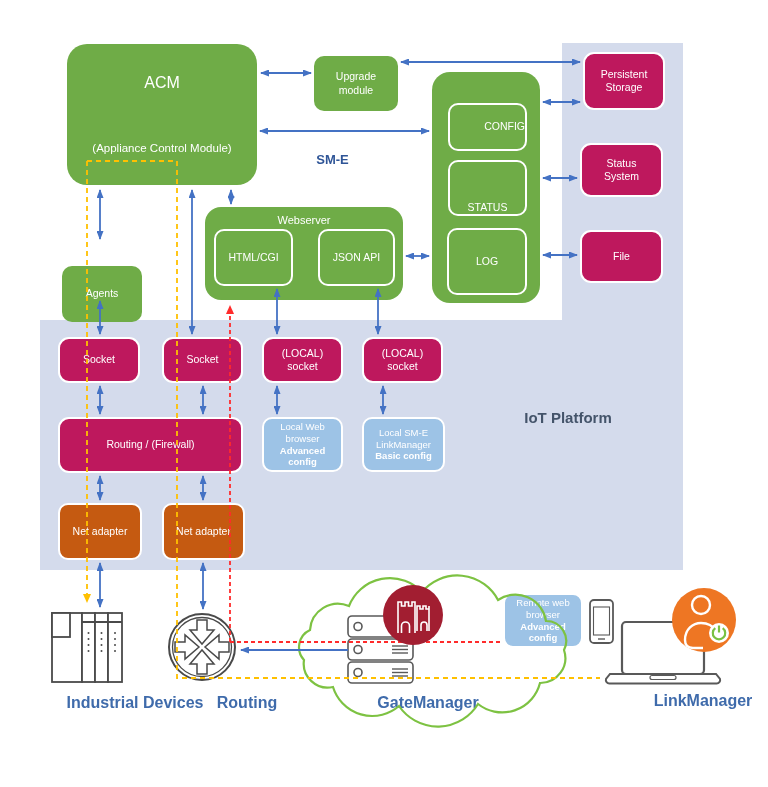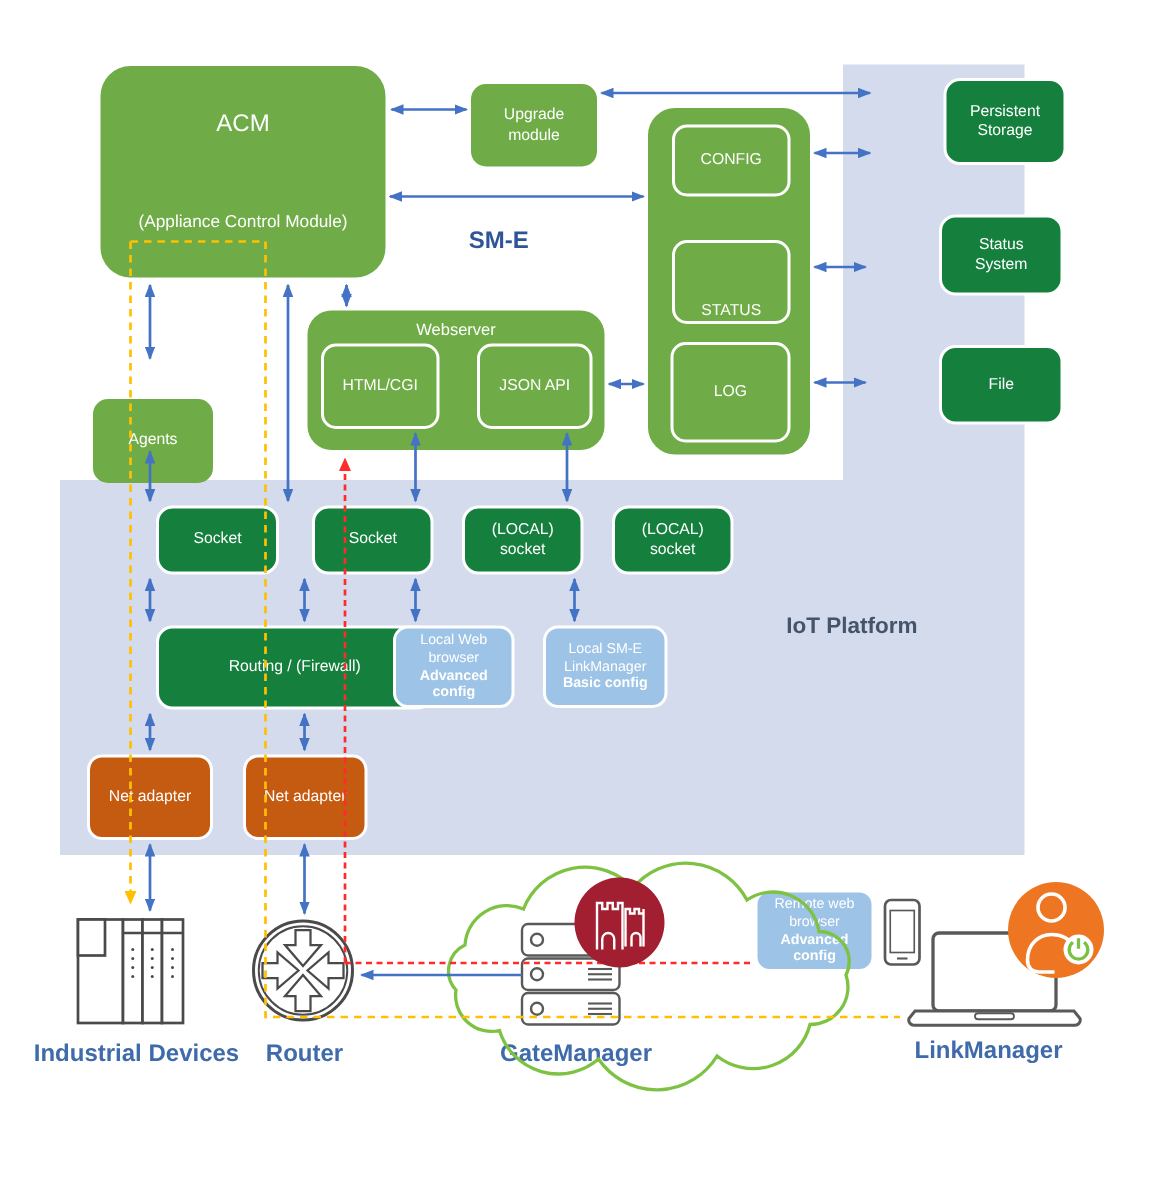--- a/index.html
+++ b/index.html
@@ -4,31 +4,31 @@
 <style>
   html,body{margin:0;padding:0;background:#fff;}
   #stage{position:relative;width:768px;height:787px;background:#ffffff;
          font-family:"Liberation Sans",sans-serif;overflow:hidden;}
   .panel{position:absolute;background:#D4DBEC;}
   .box{position:absolute;box-sizing:border-box;display:flex;flex-direction:column;
        align-items:center;justify-content:center;text-align:center;color:#fff;
        font-size:10.5px;line-height:1.25;}
   .green{background:#6FAC47;border-radius:10px;}
   .greenbig{background:#6FAC47;border-radius:20px;}
-  .cyan{background:#15803d;border:2px solid #fff;border-radius:11px;margin-left:46px;}
+  .cyan{background:#be185d;border:2px solid #fff;border-radius:11px;}
   .lblue{background:#9DC3E6;border:2px solid #fff;border-radius:10px;font-size:9.5px;}
   .orange{background:#C55A11;border:2px solid #fff;border-radius:10px;}
   .wborder{border:2px solid #fff;border-radius:10px;}
   .b{font-weight:bold;}
   .acm-title{font-size:16px;}
   .acm-sub{font-size:11.5px;margin-top:2px;}
   .lbl{position:absolute;text-align:center;font-weight:bold;}
-  .lbl-sme{color:#2F5597;font-size:16px;}
+  .lbl-sme{color:#2F5597;font-size:13px;}
   .lbl-iot{color:#44546A;font-size:15px;}
-  .lbl-bottom{color:#3F6BAB;font-size:16px;}
+  .lbl-bottom{color:#3F6BAB;font-size:16px;margin-left:44px;}
   .ws-title{position:absolute;text-align:center;color:#fff;font-size:11px;}
   svg.overlay{position:absolute;left:0;top:0;z-index:5;pointer-events:none;}
   .boxlayer{position:absolute;left:0;top:0;z-index:2;}
 </style>
 </head>
 <body>
 
 <div id="stage">
 
   <div class="panel" style="left:562px;top:43px;width:121px;height:277px;"></div>
@@ -41,21 +41,21 @@
       <span class="acm-sub">(Appliance Control Module)</span>
     </div>
 
     <div class="box green" style="left:314px;top:56px;width:84px;height:55px;">
       <span style="width:58px;">Upgrade module</span>
     </div>
 
     <div class="lbl lbl-sme" style="left:300px;top:152px;width:65px;">SM-E</div>
 
     <div class="box greenbig" style="left:432px;top:72px;width:108px;height:231px;border-radius:18px;"></div>
-    <div class="box green wborder" style="left:448px;top:83px;width:79px;height:48px;">
+    <div class="box green wborder" style="left:448px;top:103px;width:79px;height:48px;align-items:flex-end;">
       <span>CONFIG</span>
     </div>
     <div class="box green wborder" style="left:448px;top:160px;width:79px;height:56px;justify-content:flex-end;">
       <span>STATUS</span>
     </div>
     <div class="box green wborder" style="left:447px;top:228px;width:80px;height:67px;">
       <span>LOG</span>
     </div>
 
     <div class="box cyan" style="left:583px;top:52px;width:82px;height:58px;">
@@ -116,21 +116,21 @@
     <div class="box orange" style="left:162px;top:503px;width:83px;height:57px;">
       <span>Net adapter</span>
     </div>
 
     <div class="box lblue" style="left:503px;top:593px;width:80px;height:55px;">
       <span style="width:66px;">Remote web browser</span>
       <span class="b" style="width:60px;">Advanced config</span>
     </div>
 
     <div class="lbl lbl-bottom" style="left:16px;top:694px;width:150px;">Industrial Devices</div>
-    <div class="lbl lbl-bottom" style="left:153px;top:694px;width:100px;">Router</div>
+    <div class="lbl lbl-bottom" style="left:153px;top:694px;width:100px;">Routing</div>
     <div class="lbl lbl-bottom" style="left:309px;top:694px;width:150px;">GateManager</div>
     <div class="lbl lbl-bottom" style="left:584px;top:692px;width:150px;">LinkManager</div>
   </div>
 
   <svg class="overlay" width="768" height="787" viewBox="0 0 768 787">
     <defs>
       <marker id="mb" markerUnits="userSpaceOnUse" markerWidth="9" markerHeight="7" refX="8" refY="3.5" orient="auto-start-reverse">
         <path d="M0,0 L9,3.5 L0,7 Z" fill="#4472C4"></path>
       </marker>
       <marker id="my" markerUnits="userSpaceOnUse" markerWidth="9" markerHeight="8" refX="8" refY="4" orient="auto-start-reverse">

